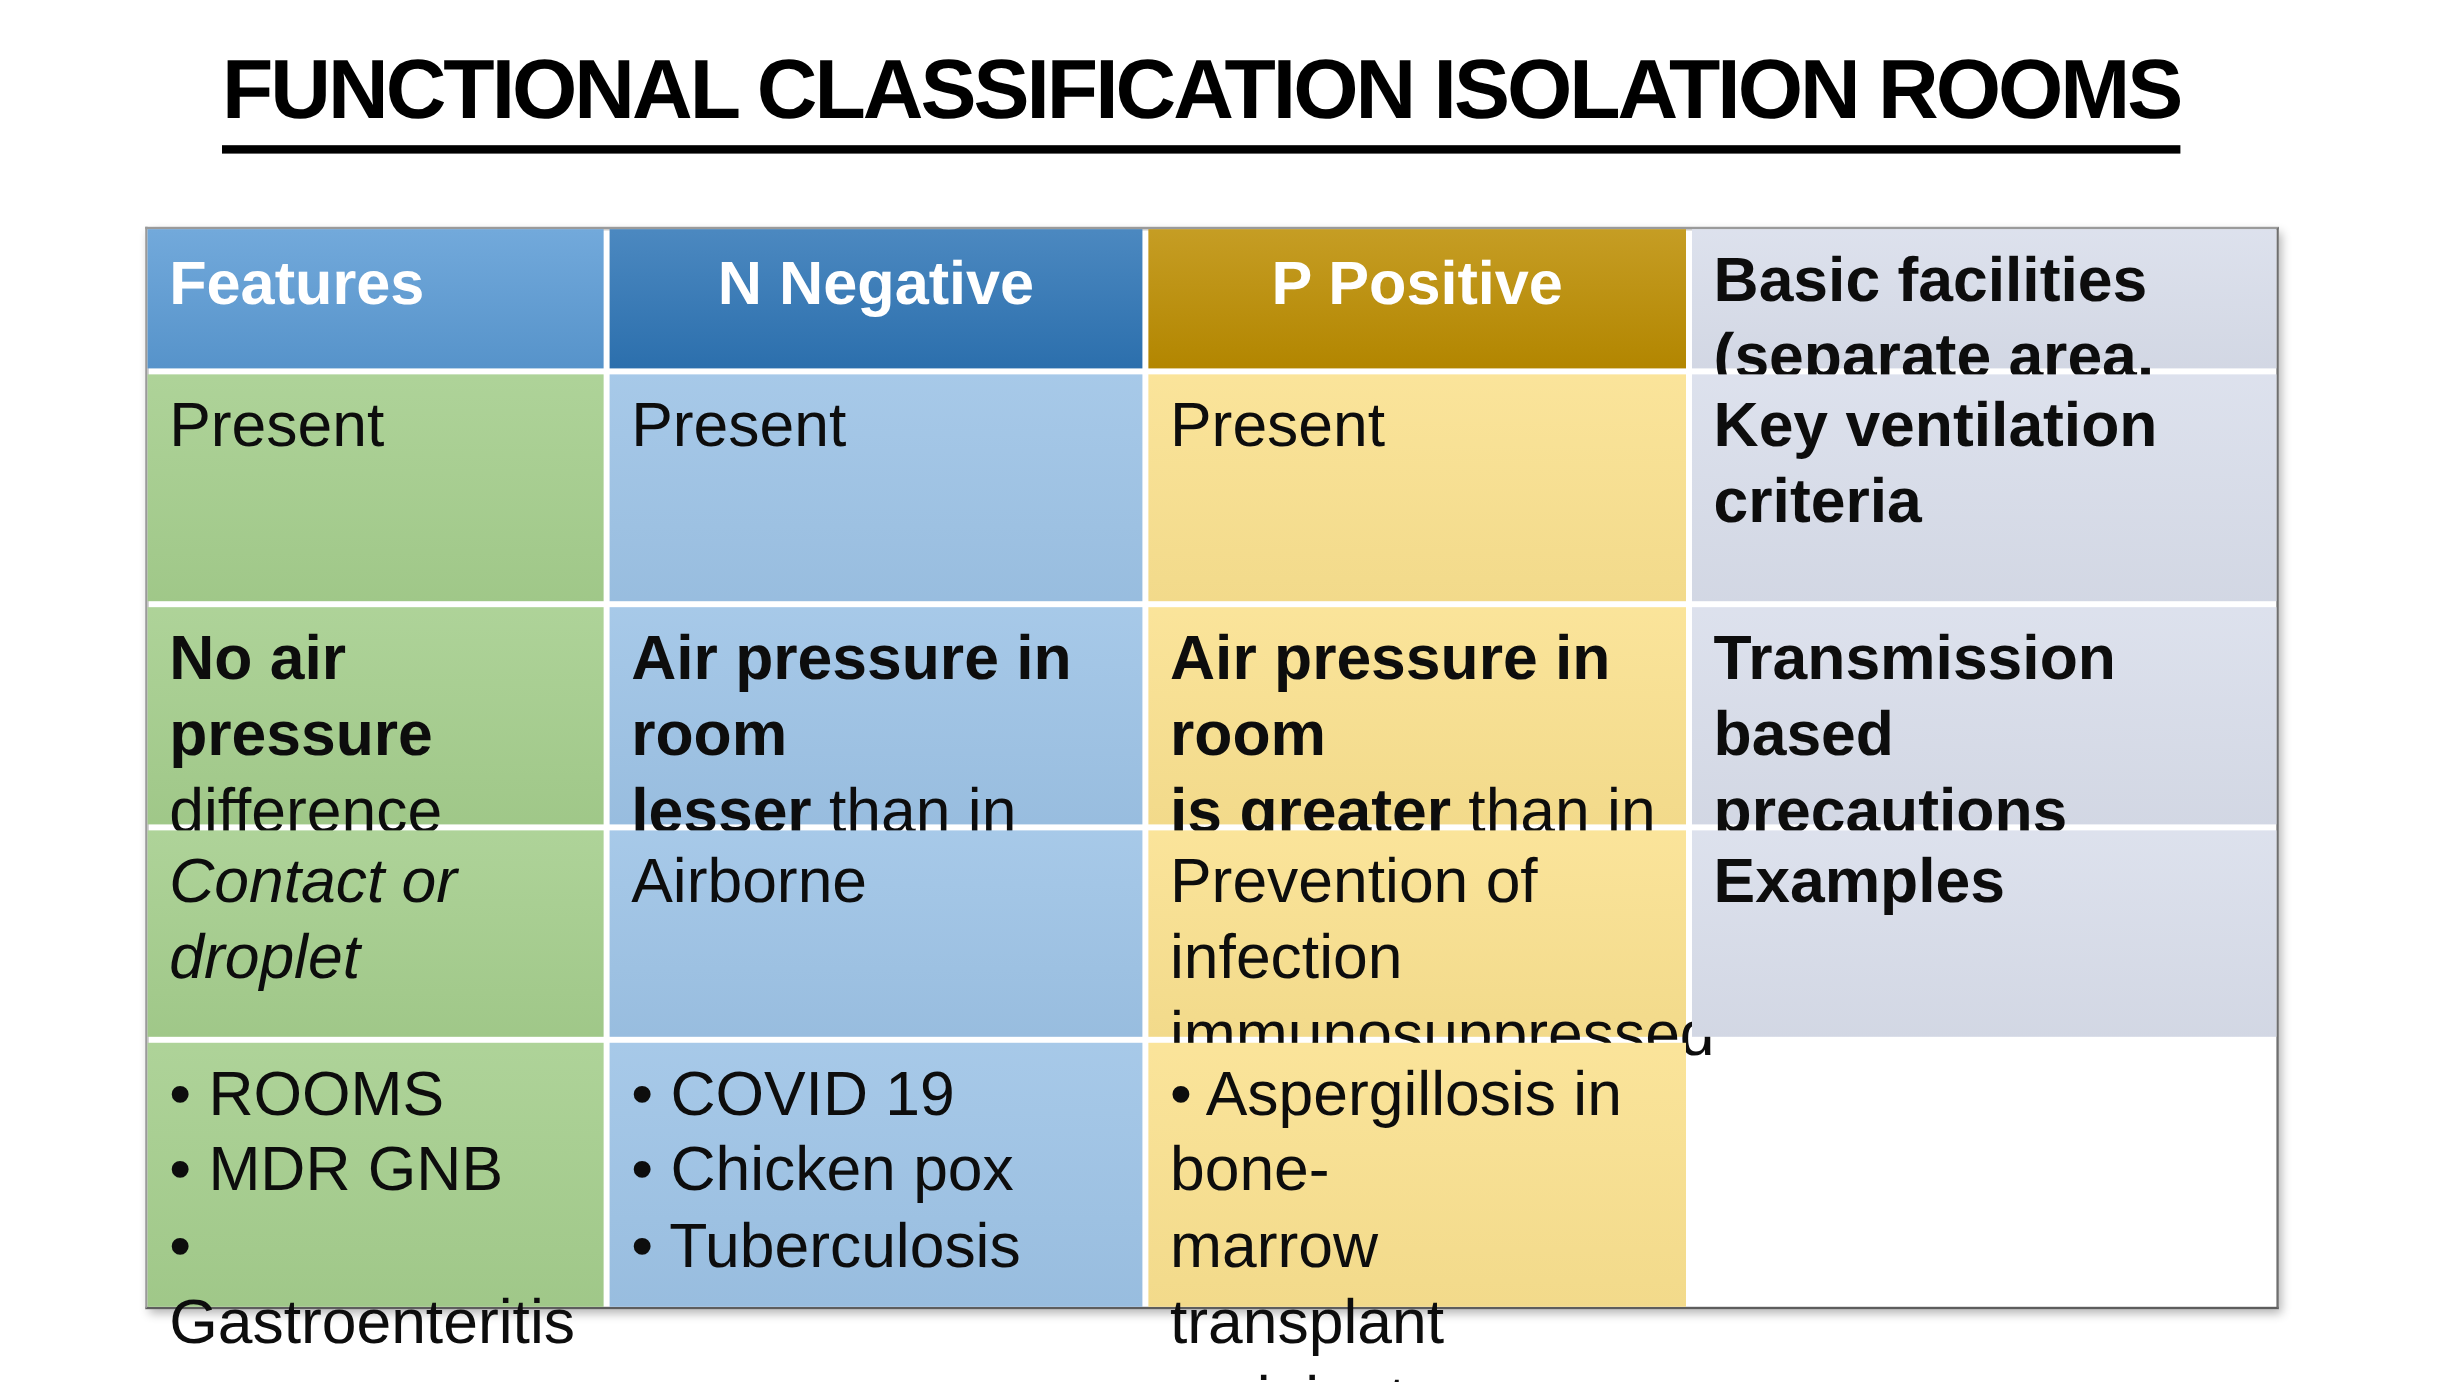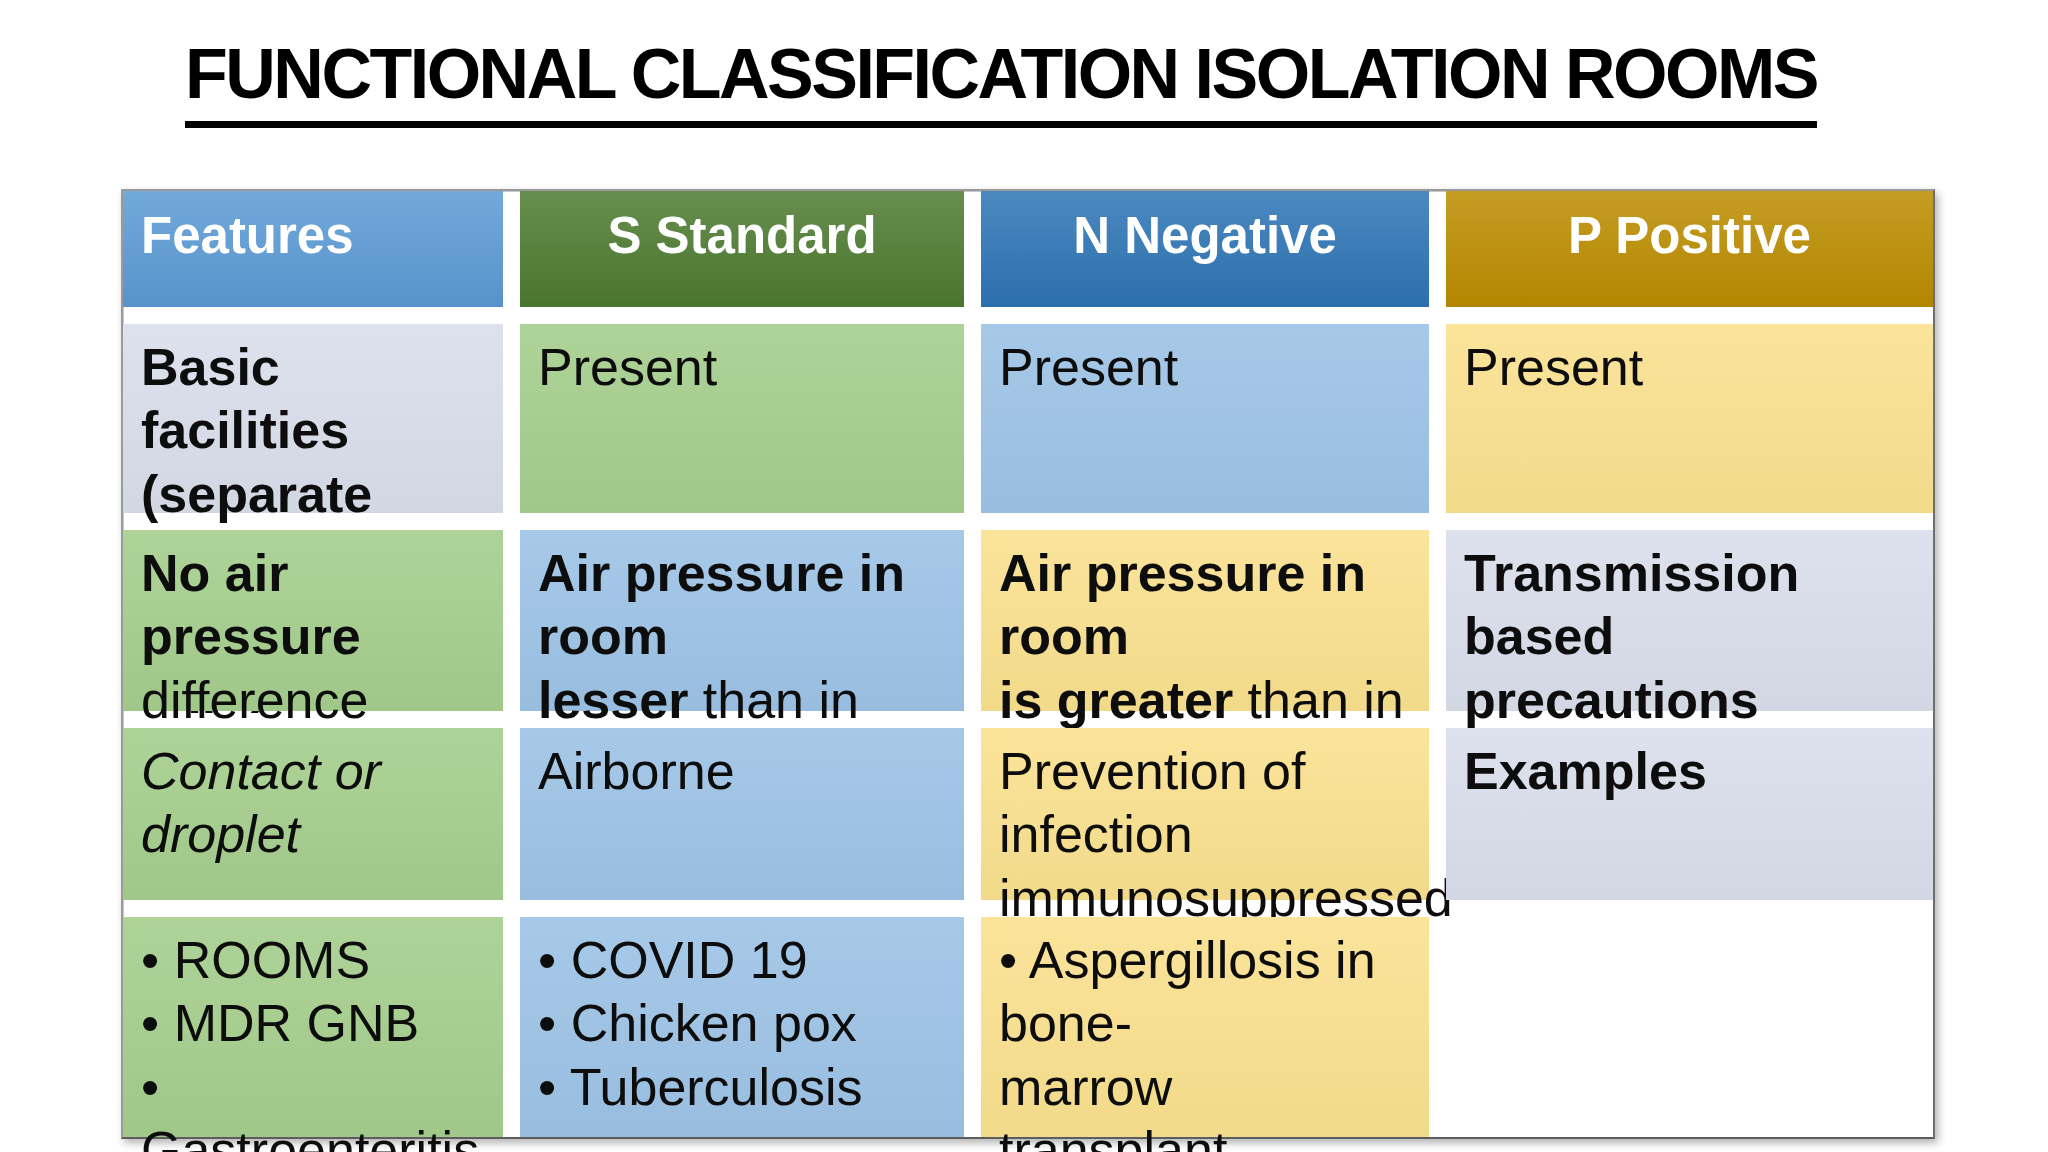--- a/index.html
+++ b/index.html
@@ -15,21 +15,21 @@
     display:inline-block;margin:0;
     font-size:70px;font-weight:700;letter-spacing:-2.5px;line-height:1.05;
     color:#000000;border-bottom:7px solid #000000;padding-bottom:9px;
     white-space:nowrap;
   }
   .table{
     position:absolute;left:121px;top:189px;
     display:grid;
     grid-template-columns:380px 444px 448px 487px;
     grid-template-rows:116px 189px 181px 172px 220px;
-    gap:17px;
+    gap:5px;
     background:#ffffff;
     border:2px solid #9a9a9a;
     border-right-color:#6f6f6f;
     border-bottom-color:#5d5d5d;
     box-shadow:3px 4px 8px rgba(0,0,0,0.30), 1px 1px 0 #c9c9c9 inset;
   }
   .cell{
     position:relative;box-sizing:border-box;
     padding:12px 18px;
     font-size:52px;line-height:1.22;
@@ -52,31 +52,32 @@
 
 <div class="slide">
 
   <div class="title-wrap">
     <h1>FUNCTIONAL CLASSIFICATION ISOLATION ROOMS</h1>
   </div>
 
   <div class="table">
 
     <div class="cell th left" style="background-color: rgb(91, 155, 213);">Features</div>
-    <div class="cell th" style="background-color: rgb(78, 123, 49);">S Standard</div>
     <div class="cell th" style="background-color: rgb(46, 117, 182);">N Negative</div>
     <div class="cell th" style="background-color: rgb(188, 141, 0);">P Positive</div>
 
     <div class="cell feature" style="background-color: rgb(217, 222, 235);">Basic facilities
 (separate area,
 dedicated eqpt)</div>
     <div class="cell" style="background-color: rgb(165, 206, 141);"><b></b><span>Present</span></div>
     <div class="cell" style="background-color: rgb(157, 195, 230);"><b></b><span>Present</span></div>
     <div class="cell" style="background-color: rgb(250, 225, 143);"><b></b><span>Present</span></div>
 
+    <div class="cell feature" style="background-color: rgb(217, 222, 235);">Key ventilation
+criteria</div>
     <div class="cell" style="background-color: rgb(165, 206, 141);"><b>No air pressure
 </b><span>difference</span></div>
     <div class="cell" style="background-color: rgb(157, 195, 230);"><b>Air pressure in room
 lesser</b><span> than in
 adjacent area</span></div>
     <div class="cell" style="background-color: rgb(250, 225, 143);"><b>Air pressure in room
 is greater</b><span> than in
 adjacent corridor</span></div>
 
     <div class="cell feature" style="background-color: rgb(217, 222, 235);">Transmission

